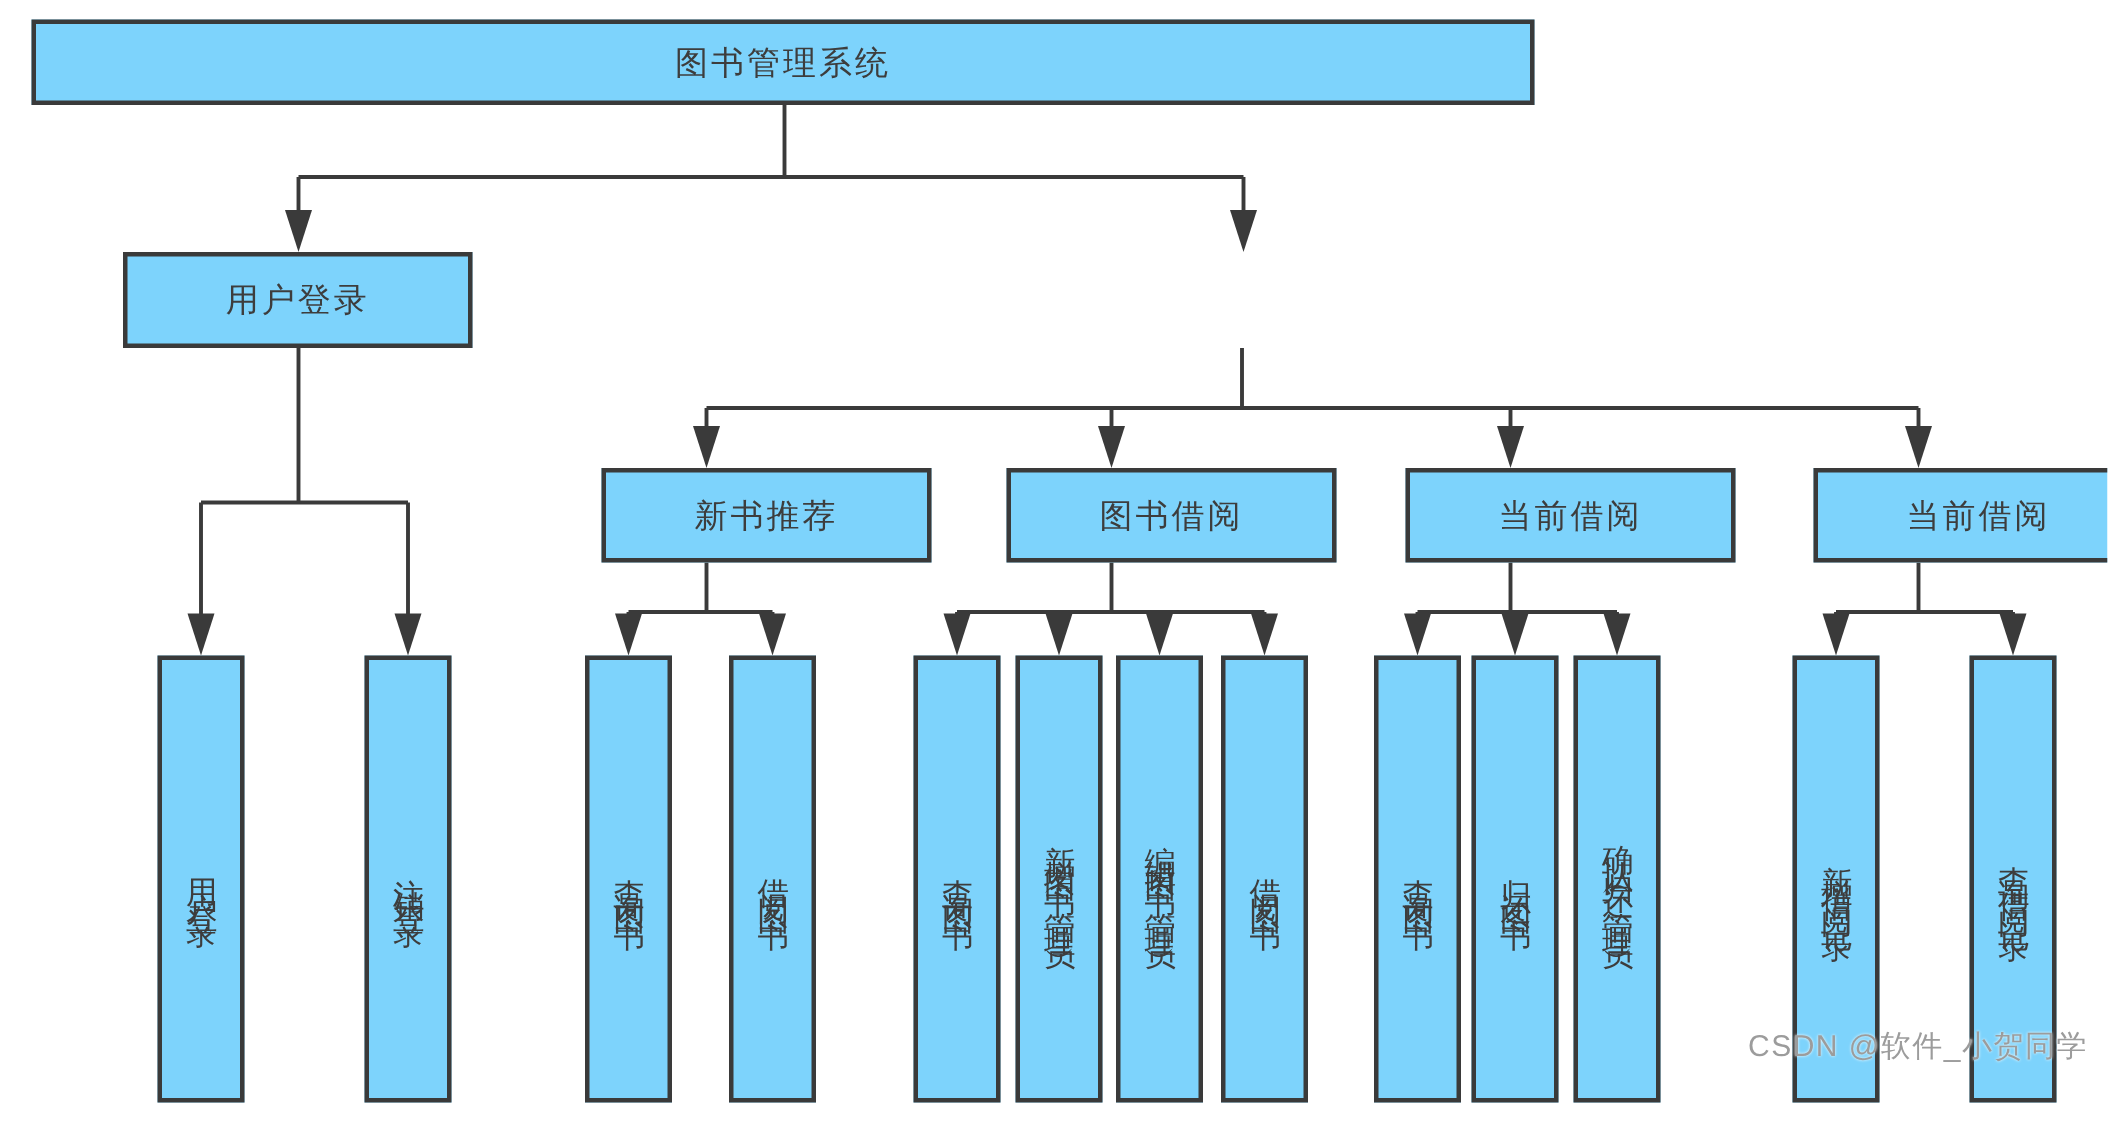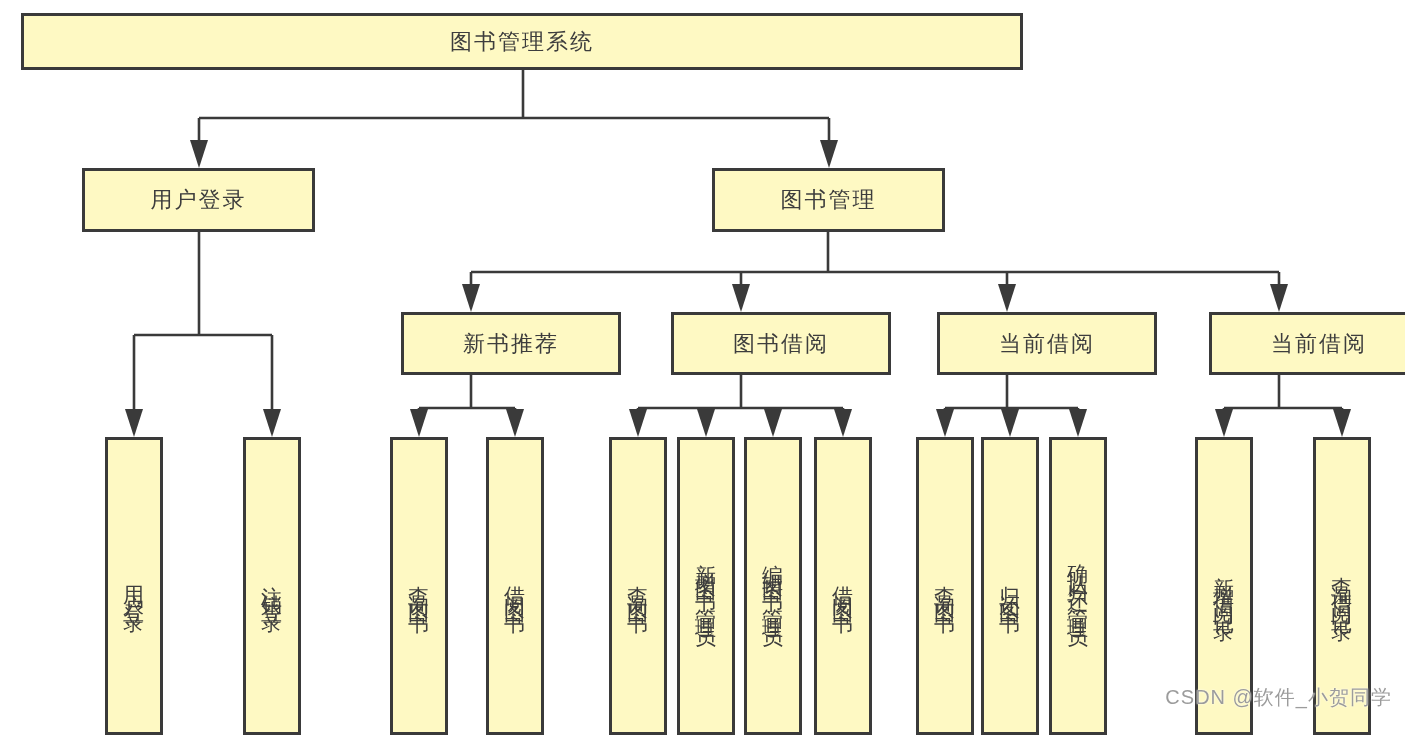--- a/index.html
+++ b/index.html
@@ -14,21 +14,21 @@
     width:1405px;height:747px;
     background:var(--bg);
     font-family:"Liberation Sans","DejaVu Sans",sans-serif;
     overflow:hidden;
   }
   svg.connectors{position:absolute;left:0;top:0;}
   .node{
     position:absolute;
     box-sizing:border-box;
     border:3px solid var(--line);
-    background:#fef9c3;
+    background:#7dd3fc;
     display:flex;
     align-items:center;
     justify-content:center;
     color:var(--text);
     font-size:22px;
     letter-spacing:2px;
     white-space:nowrap;
   }
   .box-root{left:21px;top:13px;width:1002px;height:57px;}
   .box-l2{top:168px;width:233px;height:64px;}
@@ -108,21 +108,20 @@
       <polygon points="1069,409 1087,409 1078,437" fill="#3a3a3a"></polygon>
       <line x1="1224" y1="408" x2="1224" y2="415" stroke="#3a3a3a" stroke-width="2.6"></line>
       <polygon points="1215,409 1233,409 1224,437" fill="#3a3a3a"></polygon>
       <line x1="1342" y1="408" x2="1342" y2="415" stroke="#3a3a3a" stroke-width="2.6"></line>
       <polygon points="1333,409 1351,409 1342,437" fill="#3a3a3a"></polygon>
     </svg>
 
   <div class="node box-root">图书管理系统</div>
 
   <div class="node box-l2" style="left:82px">用户登录</div>
-  <div class="node box-l2" style="left:712px">图书管理</div>
 
   <div class="node box-l3" style="left:361px">新书推荐</div>
   <div class="node box-l3" style="left:897px">当前借阅</div>
   <div class="node box-l3" style="left:631px">图书借阅</div>
   <div class="node box-l3" style="left:1169px">当前借阅</div>
 
   <div class="node leaf" style="left:105px">用户登录</div>
   <div class="node leaf" style="left:243px">注销登录</div>
 
   <div class="node leaf" style="left:390px">查询图书</div>

